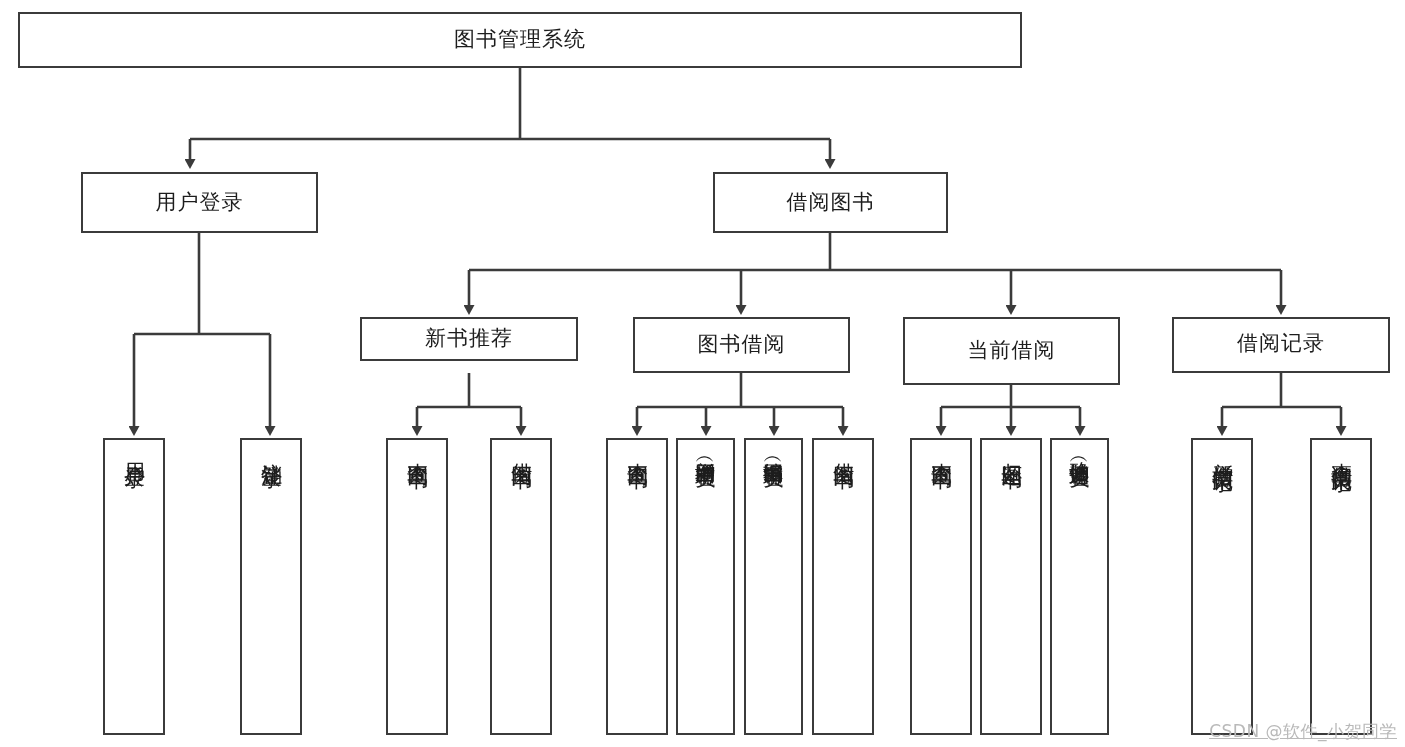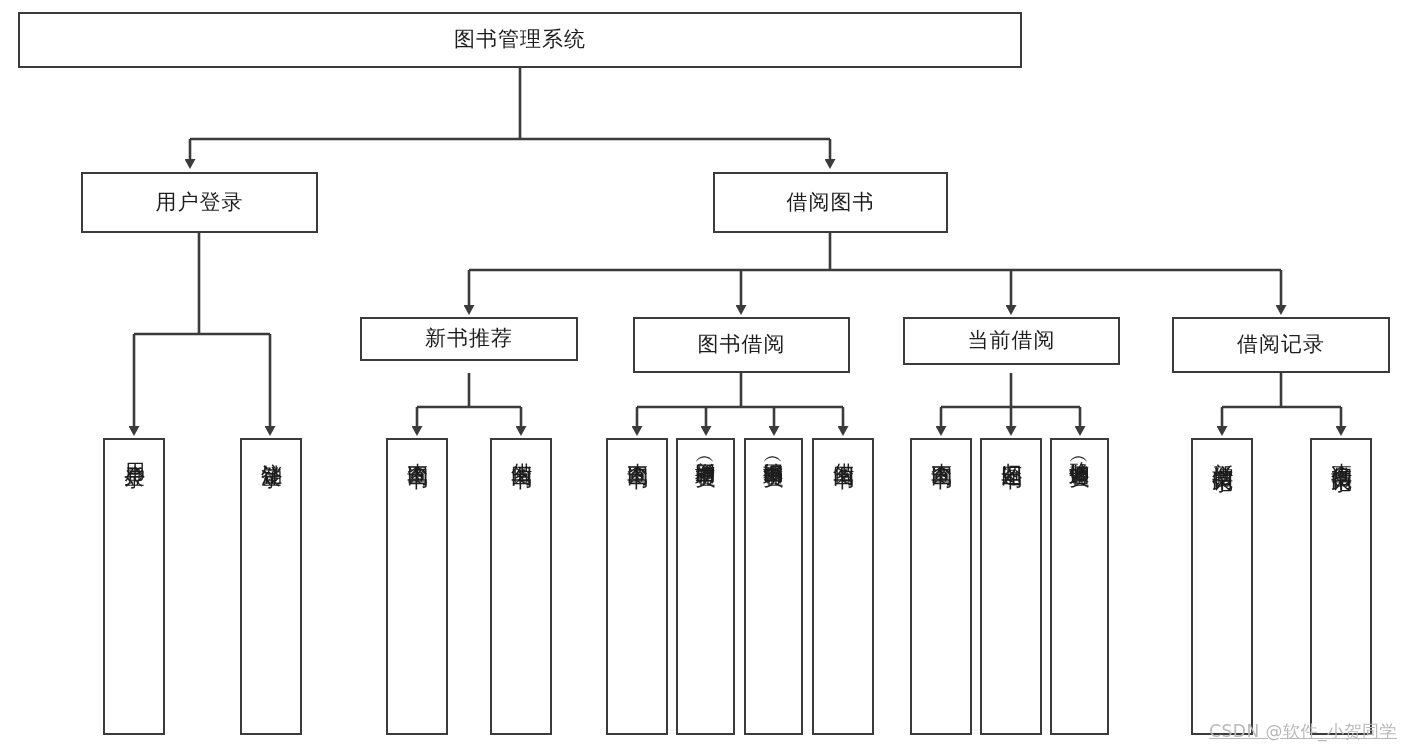--- a/index.html
+++ b/index.html
@@ -144,25 +144,25 @@
   </div>
 
   <div class="node horiz" style="left:360px; top:317px; width:218px; height:44px;">
     <span>新书推荐</span>
   </div>
 
   <div class="node horiz" style="left:633px; top:317px; width:217px; height:56px;">
     <span>图书借阅</span>
   </div>
 
-  <div class="node horiz" style="left:903px; top:317px; width:217px; height:48px;">
+  <div class="node horiz" style="left:903px; top:317px; width:217px; height:68px;">
     <span>当前借阅</span>
   </div>
 
-  <div class="node horiz" style="left:1172px; top:317px; width:218px; height:56px;">
+  <div class="node horiz" style="left:1172px; top:317px; width:218px; height:56px;font-family:Liberation Mono, monospace;">
     <span>借阅记录</span>
   </div>
 
   <div class="node vert" style="left:103px; top:438px; width:62px; height:297px;">
     <span class="vtext">用户登录</span>
   </div>
 
   <div class="node vert" style="left:240px; top:438px; width:62px; height:297px;">
     <span class="vtext">注销登录</span>
   </div>

